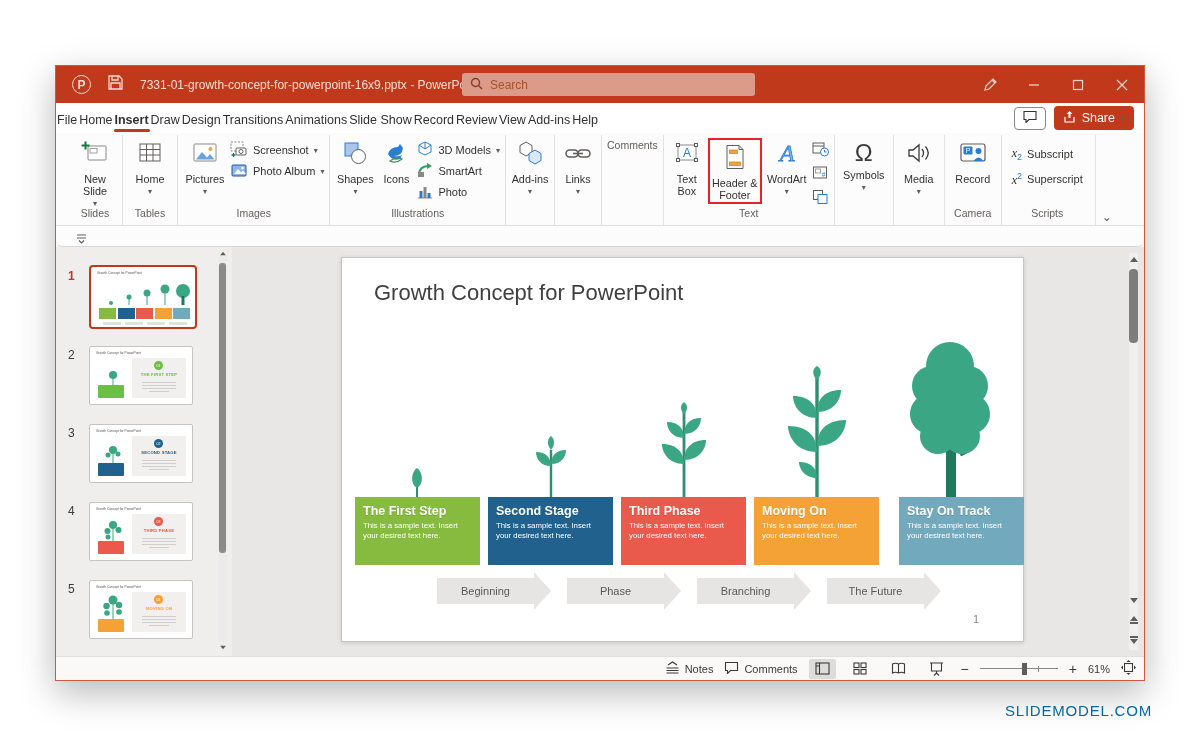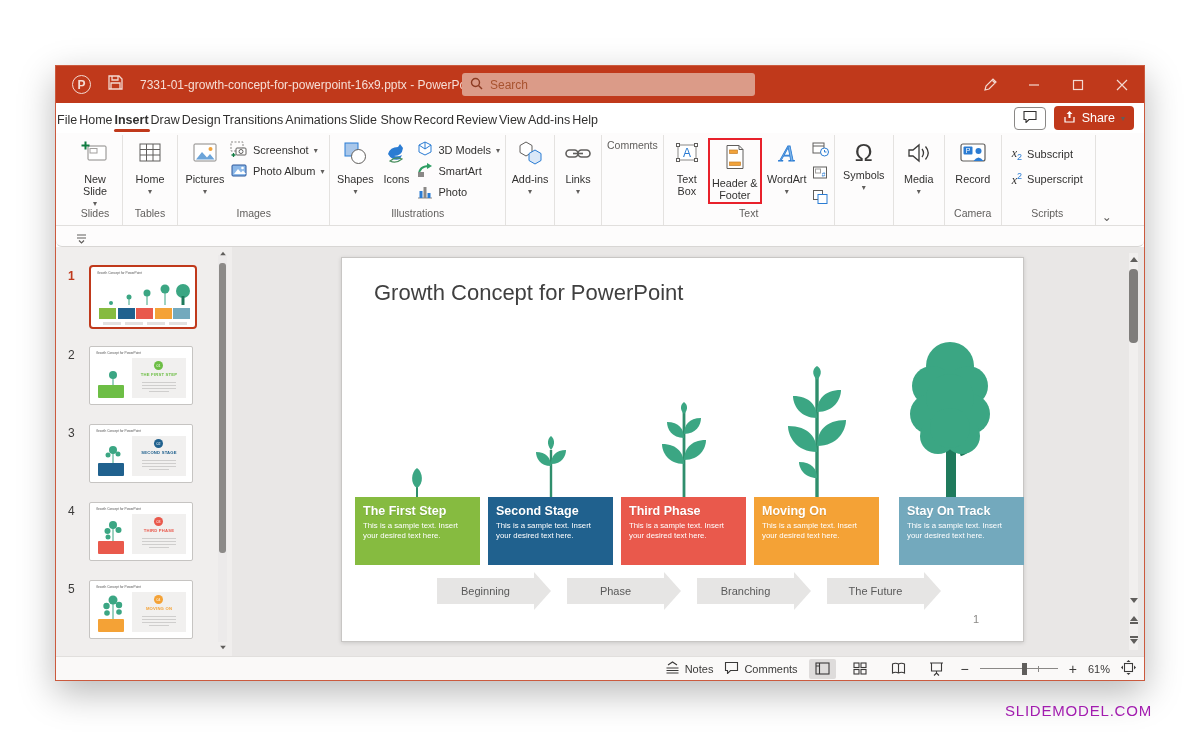--- a/index.html
+++ b/index.html
@@ -98,21 +98,21 @@
             font-size:11px; color:#3b3a39; position:relative; flex:0 0 auto; }
   .sb-left { display:flex; align-items:center; gap:15px; padding-left:14px; }
   .sb-right { position:absolute; right:8px; display:flex; align-items:center; gap:11px; }
   .sb-item { display:flex; align-items:center; gap:5px; }
   .view-btn { width:27px; height:20px; display:flex; align-items:center; justify-content:center; border-radius:2px; }
   .view-btn.active { background:#dedcdb; }
   .zoom-track { width:78px; height:1.5px; background:#8a8886; position:relative; }
   .zoom-thumb { position:absolute; left:42px; top:-5px; width:5px; height:12px; background:#605e5c; }
   .zoom-mid { position:absolute; left:58px; top:-2px; width:1.5px; height:6px; background:#8a8886; }
 
-  .watermark { position:absolute; right:48px; top:702px; font-size:15px; letter-spacing:.8px; color:#a21caf; }
+  .watermark { position:absolute; right:48px; top:702px; font-size:15px; letter-spacing:.8px; color:#0369a1; }
   .page-fade { position:absolute; left:0; right:0; bottom:0; height:40px; background:linear-gradient(#ffffff,#f1f1f1); z-index:-1; }
 </style>
 </head>
 <body>
 
 <div class="window">
 
   <div class="titlebar">
     <div class="app-icon">P</div>
     <span class="save-icon">

